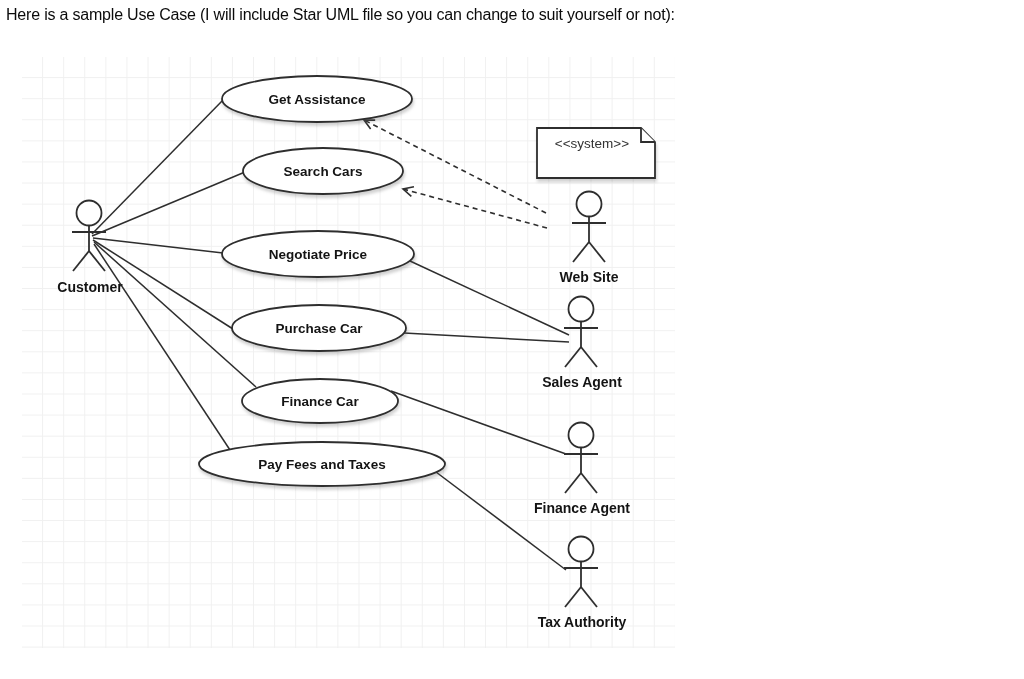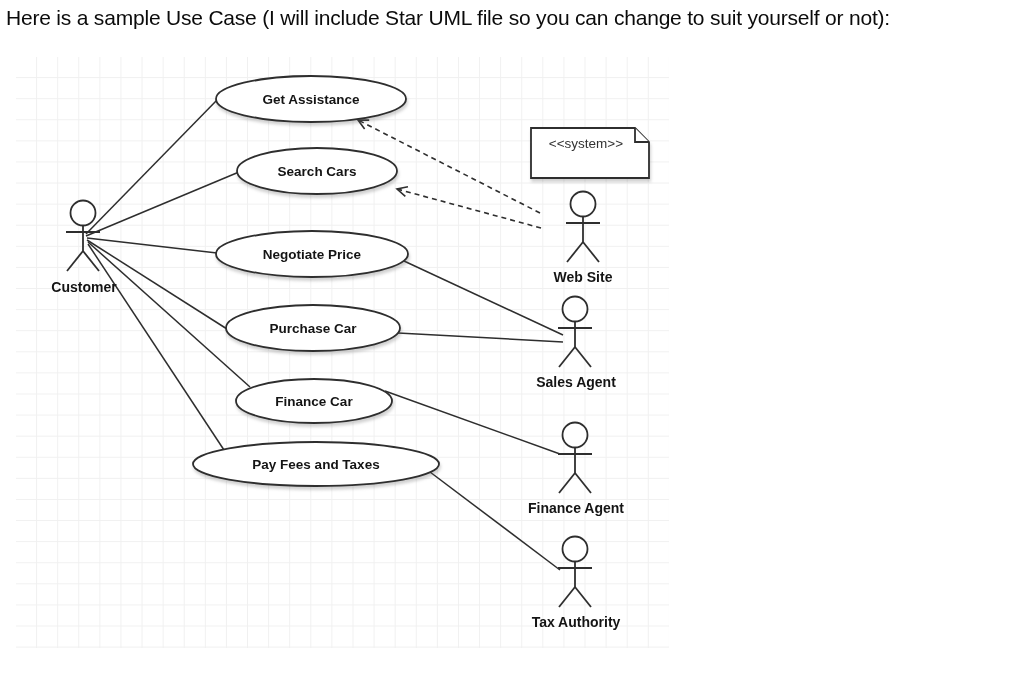--- a/index.html
+++ b/index.html
@@ -6,28 +6,28 @@
   body{
     width:1024px;height:679px;
     background:#ffffff;
     font-family:"Liberation Sans", sans-serif;
     position:relative;
     overflow:hidden;
   }
   .page-title{
     position:absolute;left:6px;top:6px;
     width:1010px;
-    font-size:21px;
+    font-size:16px;
     font-weight:500;
     color:#0b0b0b;
     letter-spacing:-0.2px;
     white-space:nowrap;
   }
   .canvas{
-    position:absolute;left:8px;top:0;width:836px;height:679px;border-radius:16px;
+    position:absolute;left:14px;top:0;width:836px;height:679px;border-radius:16px;
   }
   .grid{
     position:absolute;left:8px;top:57px;width:653px;height:591px;
     background-image:
       linear-gradient(to right,#f0f0f0 1px,transparent 1px),
       linear-gradient(to bottom,#f0f0f0 1px,transparent 1px);
     background-size:21.1px 21.1px;
     background-position:-1px -1px;
   }
   svg{position:absolute;left:0;top:0;}

